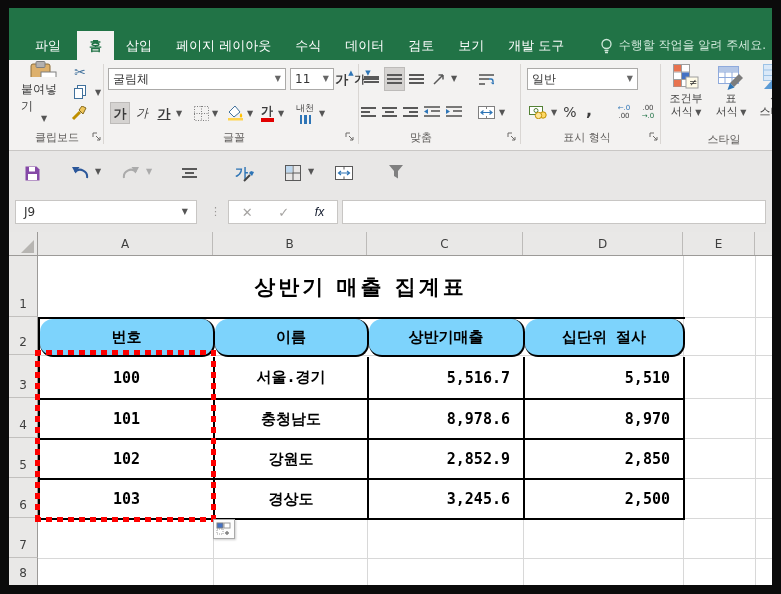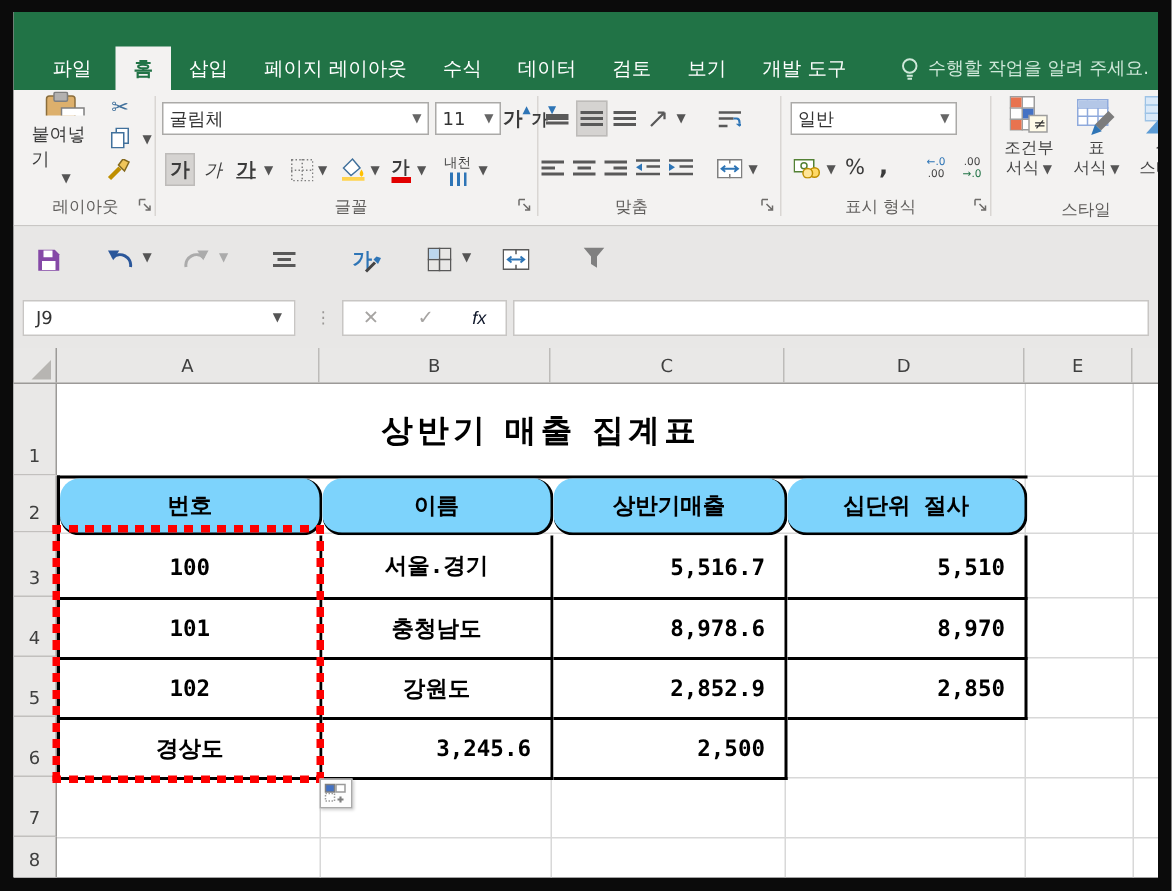--- a/index.html
+++ b/index.html
@@ -109,21 +109,21 @@
           <rect x="0.5" y="3.5" width="8" height="10" fill="#fff" stroke="#41719c"></rect>
         </svg>
     </div>
     <span class="car abs" style="left:86px;top:29px">▼</span>
     <div class="rbtn" style="left:58px;top:44px;width:24px;height:19px">
       <svg width="16" height="15">
           <path d="M2 13 L9 6" stroke="#bf8f00" stroke-width="3"></path>
           <path d="M8 4 l4 4 3-6-4-2z" fill="#f0c65a" stroke="#846a1f"></path>
         </svg>
     </div>
-    <div class="glabel" style="left:18px;top:70px;width:60px">레이아웃</div>
+    <div class="glabel" style="left:18px;top:70px;width:60px">클립보드</div>
     <svg class="abs" style="left:83px;top:72px" width="9" height="9">
         <path d="M1 1 h4 M1 1 v4 M4 4 l4 4 M8 5 v3 h-3" stroke="#6d6b69" fill="none"></path>
       </svg>
 
     <div class="combo" style="left:99px;top:8px;width:178px">
       <span>굴림체</span>
         <span class="car">▼</span>
     </div>
     <div class="combo" style="left:281px;top:8px;width:44px">
       <span>11</span>
@@ -466,20 +466,21 @@
       <div class="xc">101</div>
       <div class="xc">충청남도</div>
       <div class="xc num">8,978.6</div>
       <div class="xc num">8,970</div>
 
       <div class="xc">102</div>
       <div class="xc">강원도</div>
       <div class="xc num">2,852.9</div>
       <div class="xc num">2,850</div>
 
+      <div class="xc">103</div>
       <div class="xc">경상도</div>
       <div class="xc num">3,245.6</div>
       <div class="xc num">2,500</div>
     </div>
 
     <div class="ants ants-h" style="left:26px;top:94px;width:181px"></div>
     <div class="ants ants-h" style="left:26px;top:261px;width:181px"></div>
     <div class="ants ants-v" style="left:26px;top:94px;height:172px"></div>
     <div class="ants ants-v" style="left:202px;top:94px;height:172px"></div>
 

